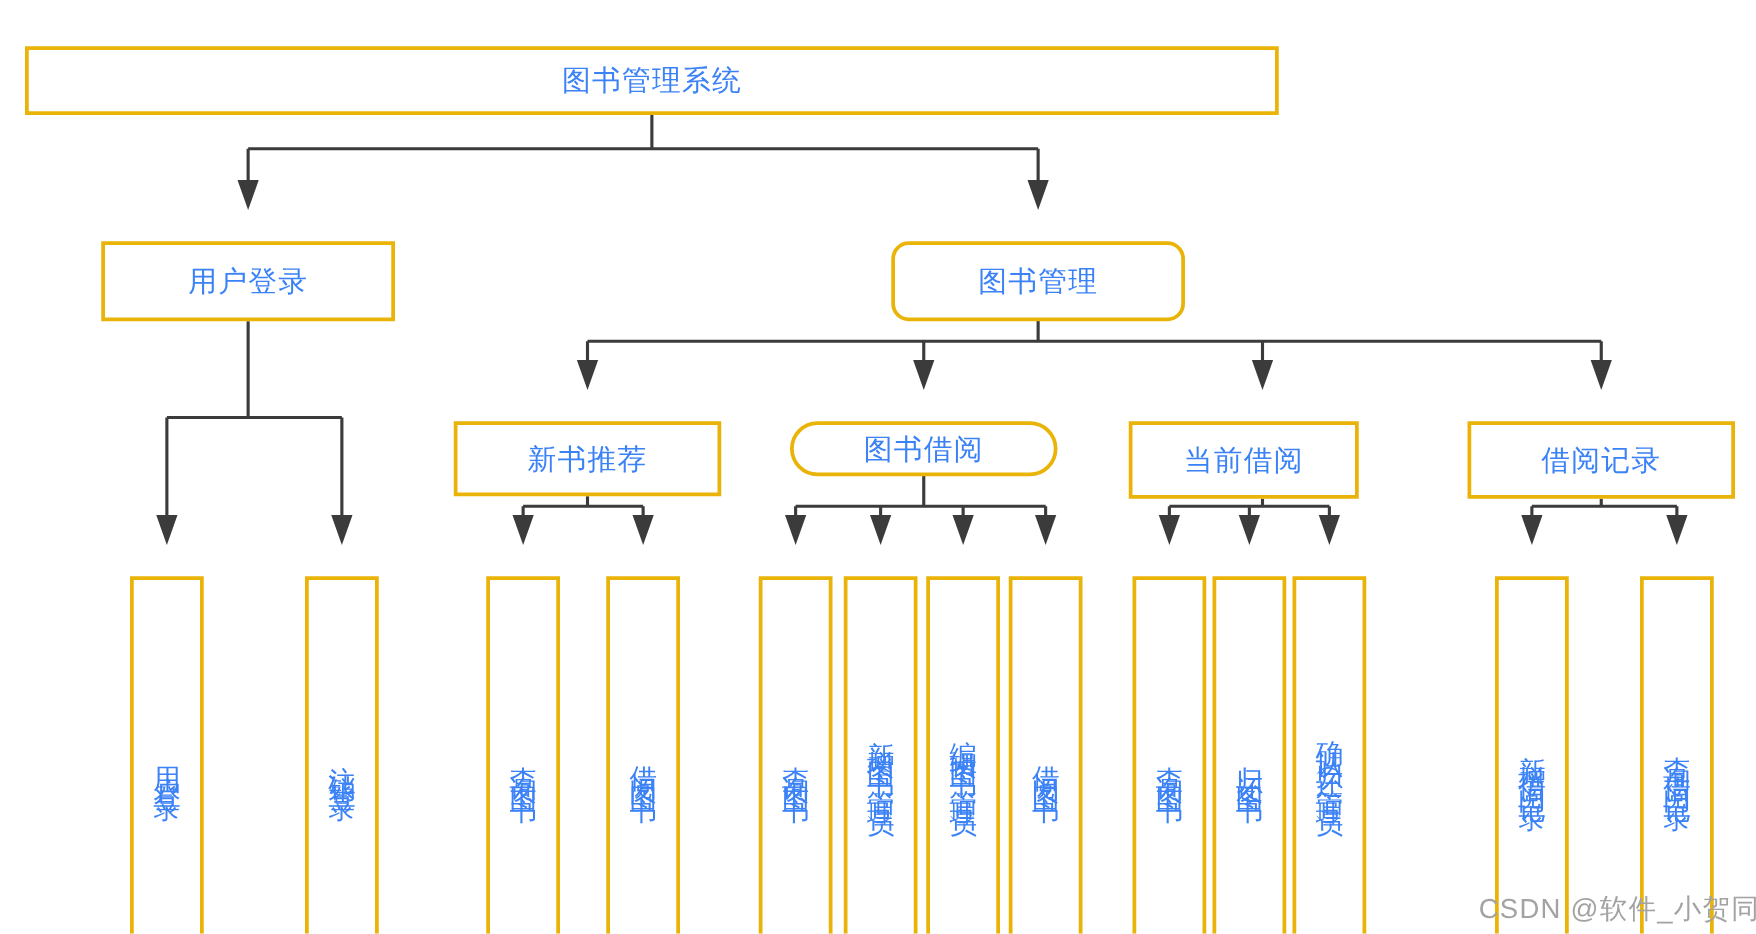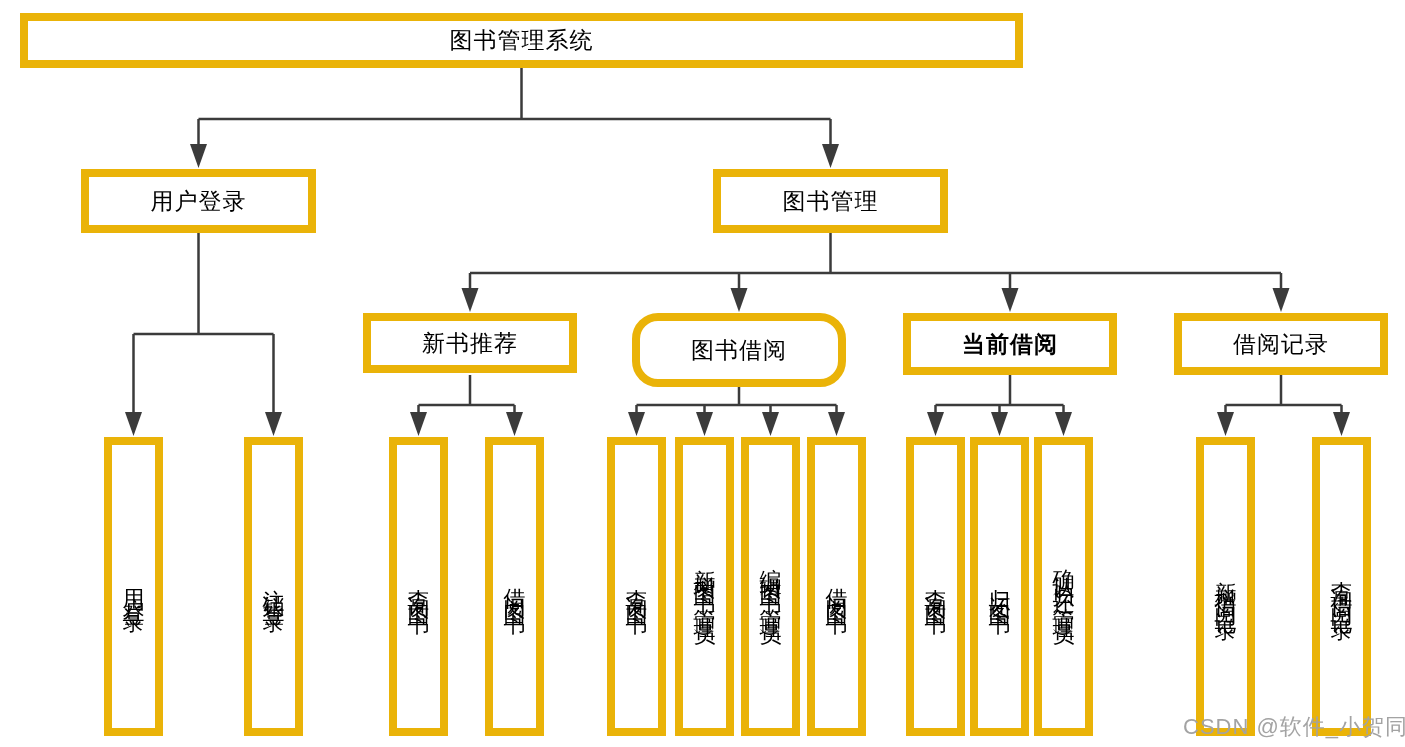--- a/index.html
+++ b/index.html
@@ -4,23 +4,24 @@
 <style>
   html,body { margin:0; padding:0; background:#ffffff; }
   #stage {
     position:relative; width:1405px; height:747px;
     background:#ffffff; overflow:hidden;
     font-family:"Liberation Sans", sans-serif;
   }
   #connector-layer { position:absolute; left:0; top:0; }
   .node {
     position:absolute; box-sizing:border-box;
-    border:8px solid #eab308; background:#ffffff;
+    border:3px solid #eab308; background:#ffffff;
     display:flex; align-items:center; justify-content:center;
-    color:#000000;
+    color:#3b82f6;
+    margin-top:24px;
   }
   .node.h .lbl {
     font-size:23px; letter-spacing:1px; white-space:nowrap;
   }
   .node.v .lbl {
     writing-mode:vertical-rl; text-orientation:mixed;
     font-size:22px; letter-spacing:8px; line-height:1;
   }
   #watermark {
     position:absolute; left:1183px; top:712px;
@@ -54,30 +55,30 @@
       <polygon points="1217,412 1234,412 1225.5,436" fill="#3b3b3b"></polygon>
       <polygon points="1333,412 1350,412 1341.5,436" fill="#3b3b3b"></polygon>
     </svg>
   <div id="watermark">CSDN @软件_小贺同学</div>
 <div class="node h" style="left: 20px; top: 13px; width: 1003px; height: 55px;">
       <span class="lbl">图书管理系统</span>
     </div>
     <div class="node h" style="left: 81px; top: 169px; width: 235px; height: 64px;">
       <span class="lbl">用户登录</span>
     </div>
-    <div class="node h" style="left: 713px; top: 169px; width: 235px; height: 64px;">
+    <div class="node h" style="left: 713px; top: 169px; width: 235px; height: 64px; border-radius: 14px;">
       <span class="lbl">图书管理</span>
     </div>
     <div class="node h" style="left: 363px; top: 313px; width: 214px; height: 60px;">
       <span class="lbl">新书推荐</span>
     </div>
-    <div class="node h" style="left: 632px; top: 313px; width: 214px; height: 74px; border-radius: 26px;">
+    <div class="node h" style="left: 632px; top: 313px; width: 214px; height: 44px; border-radius: 26px;">
       <span class="lbl">图书借阅</span>
     </div>
-    <div class="node h" style="left: 903px; top: 313px; width: 214px; height: 62px; font-weight: bold;">
+    <div class="node h" style="left: 903px; top: 313px; width: 184px; height: 62px;">
       <span class="lbl">当前借阅</span>
     </div>
     <div class="node h" style="left: 1174px; top: 313px; width: 214px; height: 62px;">
       <span class="lbl">借阅记录</span>
     </div>
     <div class="node v" style="left: 104px; top: 437px; width: 59px; height: 299px;">
       <span class="lbl">用户登录</span>
     </div>
     <div class="node v" style="left: 244px; top: 437px; width: 59px; height: 299px;">
       <span class="lbl">注销登录</span>

